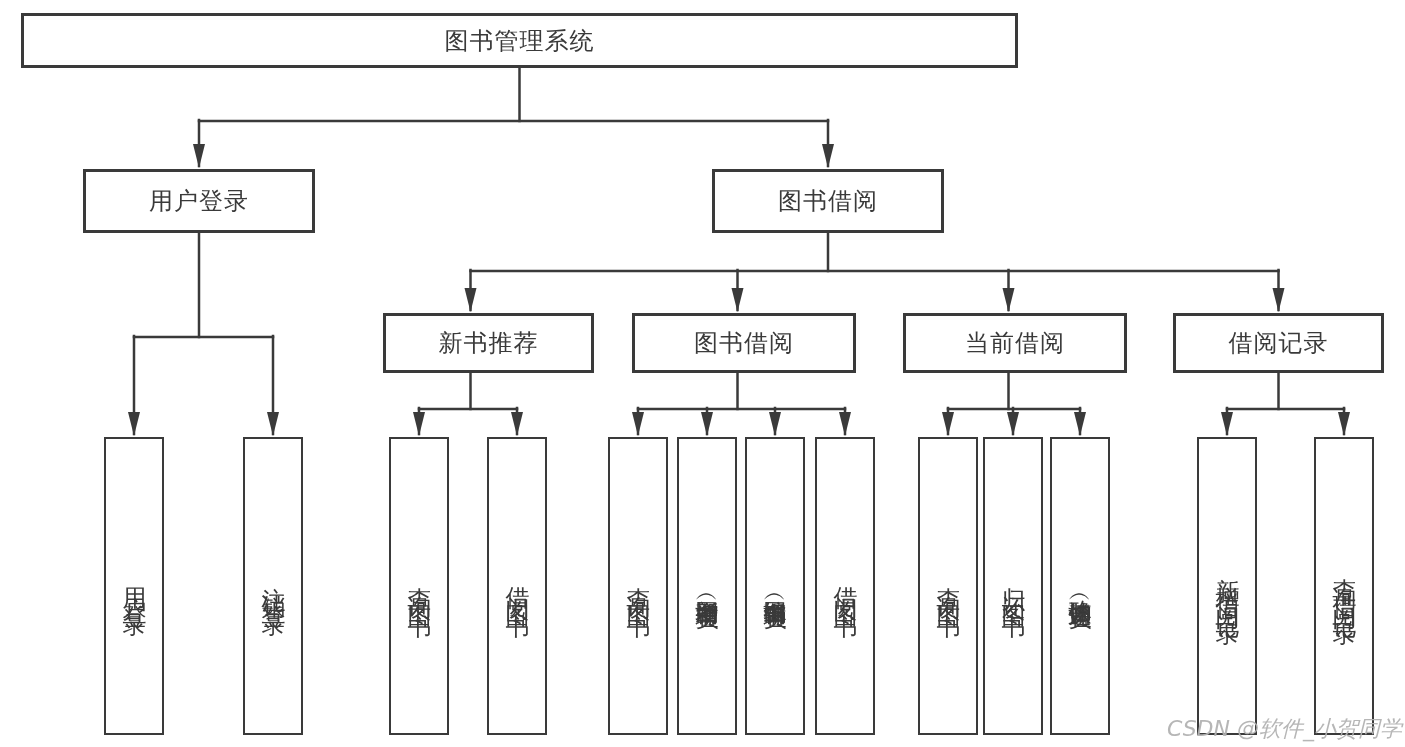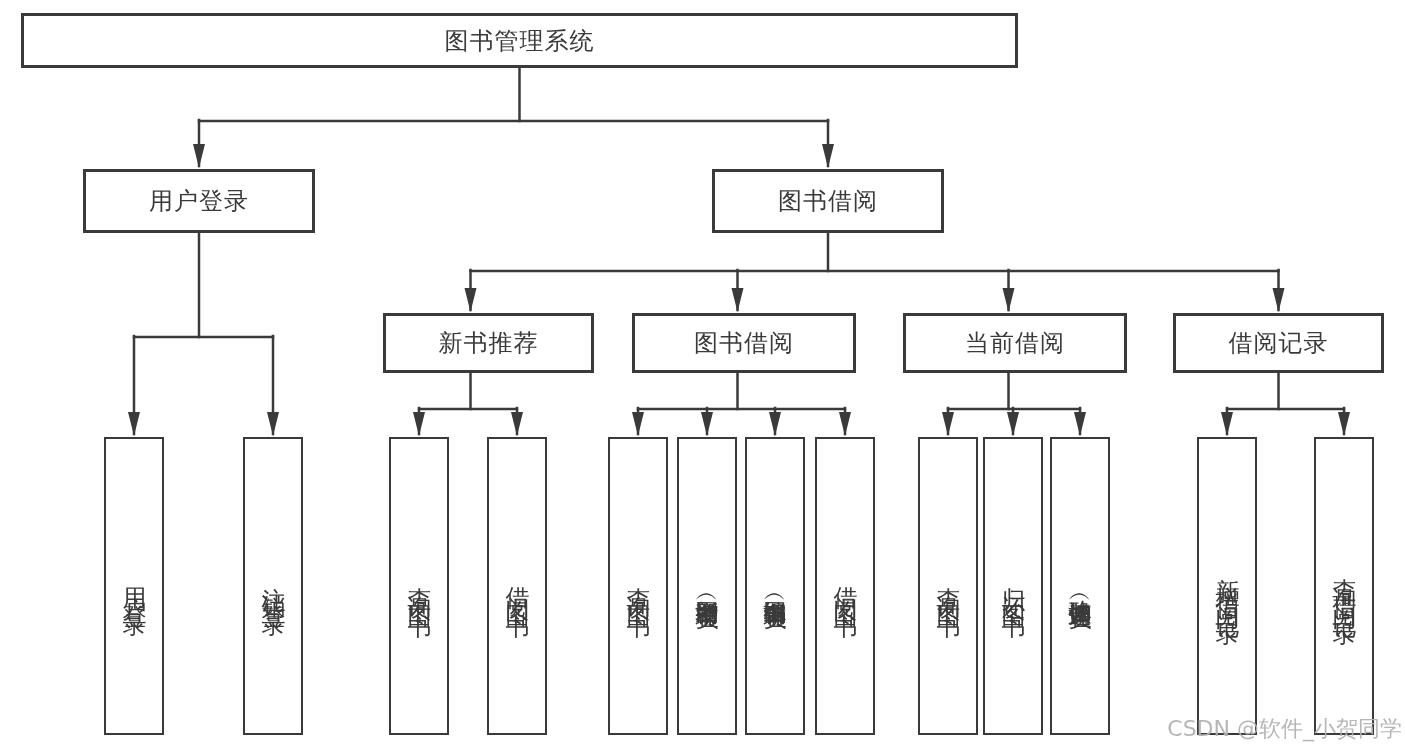--- a/index.html
+++ b/index.html
@@ -54,20 +54,21 @@
   }
   .watermark {
     position: absolute;
     left: 1160px;
     top: 714px;
     width: 242px;
     font-size: 22px;
     color: rgba(178, 178, 178, 0.95);
     white-space: nowrap;
     text-align: right;
+    font-style: italic;
   }
 </style>
 </head>
 <body>
 
 <div id="diagram">
 
   <svg id="connectors" viewBox="0 0 1405 747" xmlns="http://www.w3.org/2000/svg">
     <defs>
       <marker id="ah" viewBox="0 0 24 15" markerWidth="24" markerHeight="15" refX="22" refY="7.5" orient="auto" markerUnits="userSpaceOnUse">

